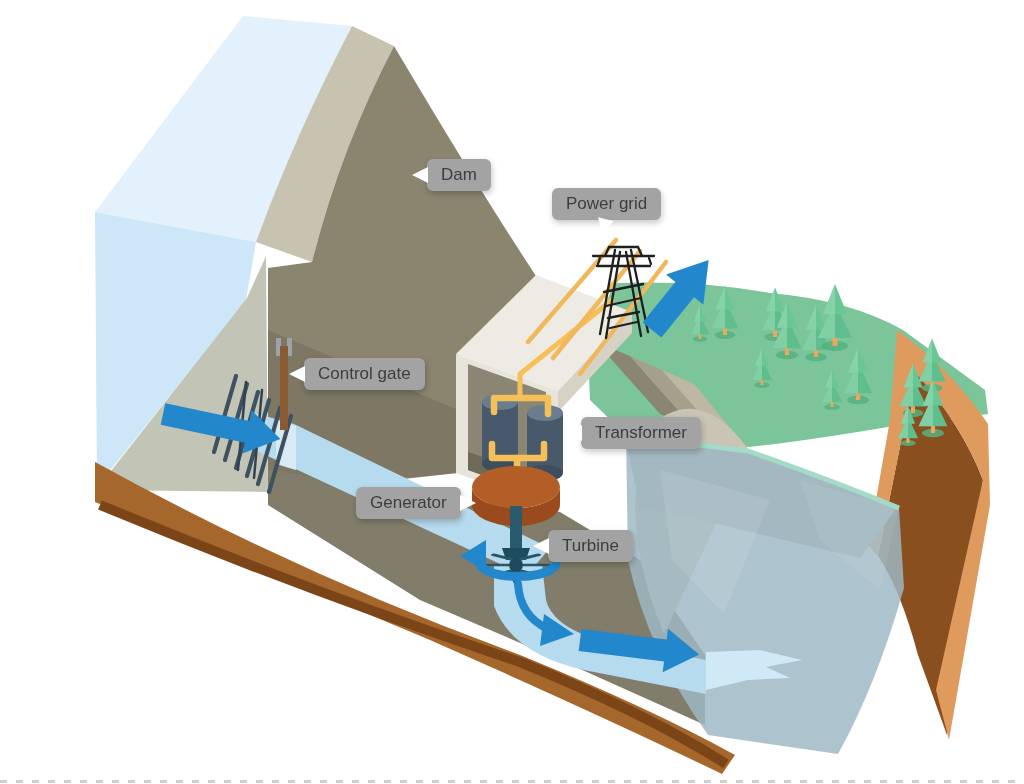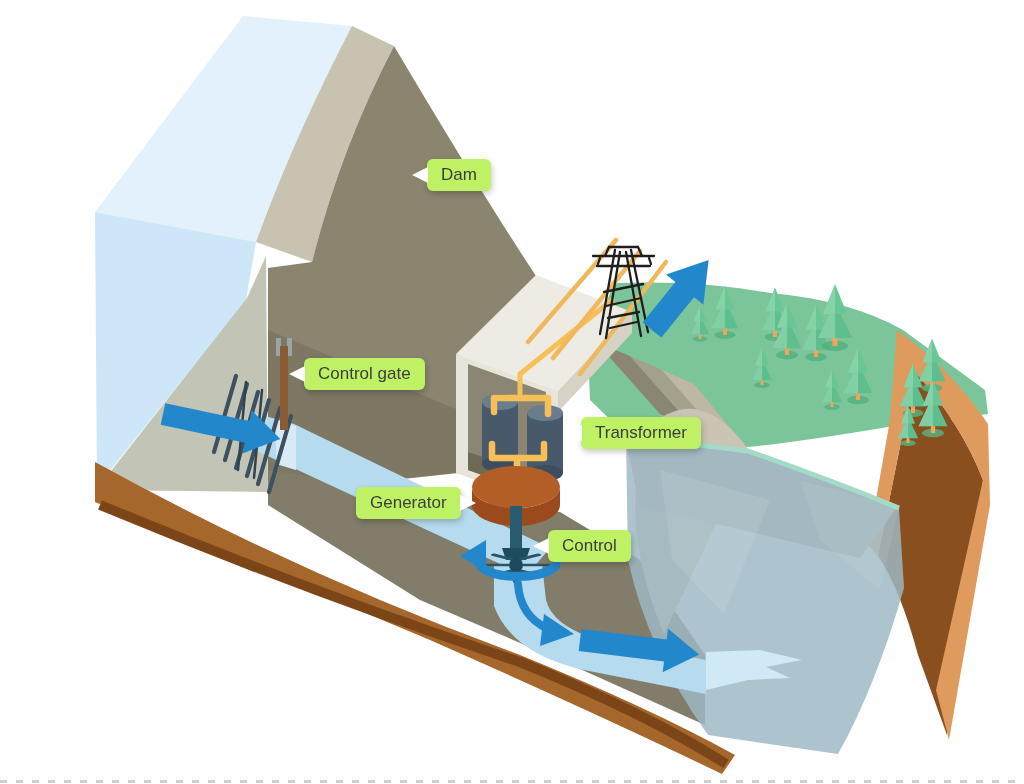--- a/index.html
+++ b/index.html
@@ -2,21 +2,21 @@
 <html><head>
 <meta charset="utf-8">
 <style>
   html,body{margin:0;padding:0;background:#ffffff;}
   #scene{position:relative;width:1024px;height:784px;background:#ffffff;overflow:hidden;
          font-family:"Liberation Sans", sans-serif;}
   #scene svg{position:absolute;left:0;top:0;}
 
   .callout{
     position:absolute;
-    background:#bef264;
+    background:#a3a3a3;
     color:#3d3d3d;
     font-size:17px;
     line-height:22px;
     padding:5px 14px;
     border-radius:6px;
     box-shadow:1px 3px 6px rgba(0,0,0,0.22);
     white-space:nowrap;
     z-index:10;
   }
   .tail{position:absolute;width:0;height:0;}
@@ -226,35 +226,39 @@
     <use href="#tree-sym" transform="translate(908,443) scale(0.6)"></use>
   </g>
 </svg>
 
 
   <div class="callout" id="label-dam">
     <span>Dam</span>
     <span class="tail tail-left"></span>
   </div>
 
+  <div class="callout" id="label-power-grid">
+    <span>Power grid</span>
+    <span class="tail tail-down"></span>
+  </div>
 
   <div class="callout" id="label-control-gate">
     <span>Control gate</span>
     <span class="tail tail-left"></span>
   </div>
 
   <div class="callout" id="label-transformer">
     <span>Transformer</span>
     <span class="tail tail-left"></span>
   </div>
 
   <div class="callout" id="label-generator">
     <span>Generator</span>
     <span class="tail tail-right"></span>
   </div>
 
   <div class="callout" id="label-turbine">
-    <span>Control</span>
+    <span>Turbine</span>
     <span class="tail tail-left"></span>
   </div>
 
   <div class="bottom-artifact"></div>
 </div>
 
 </body></html>

